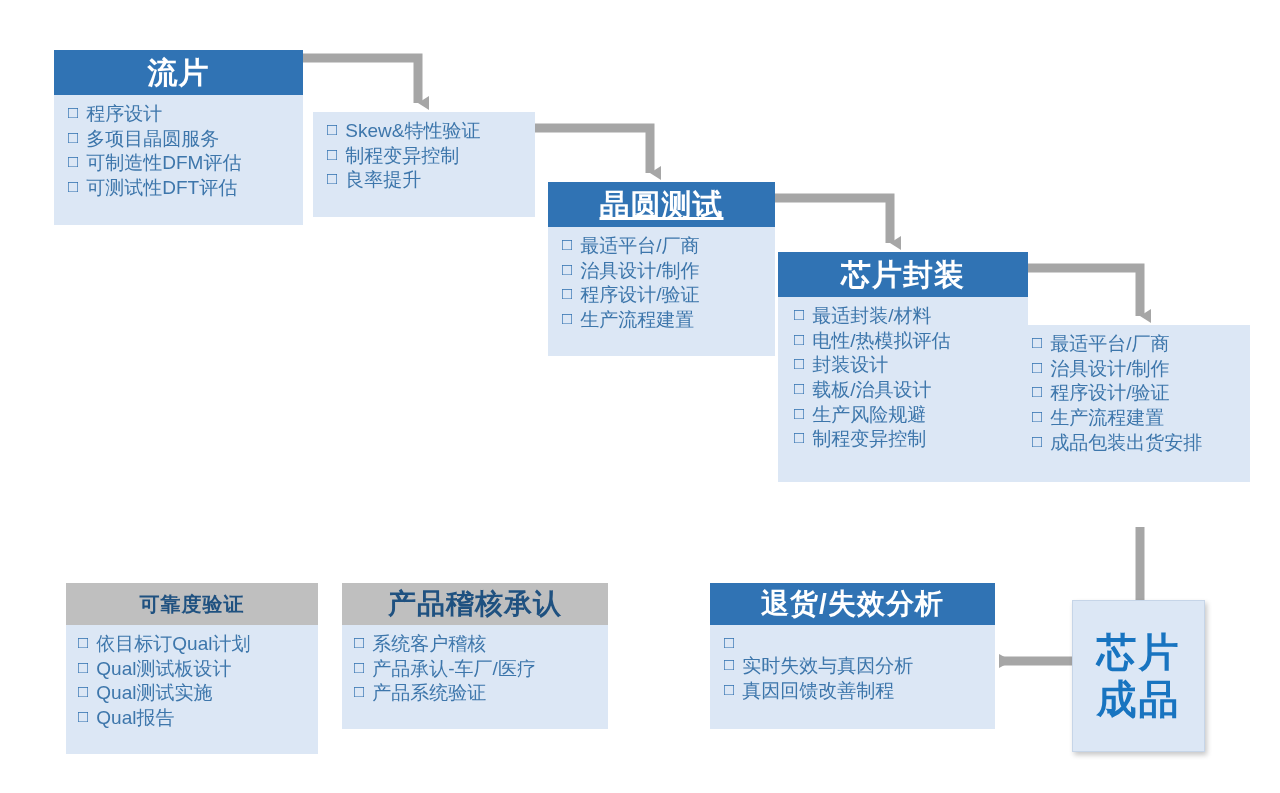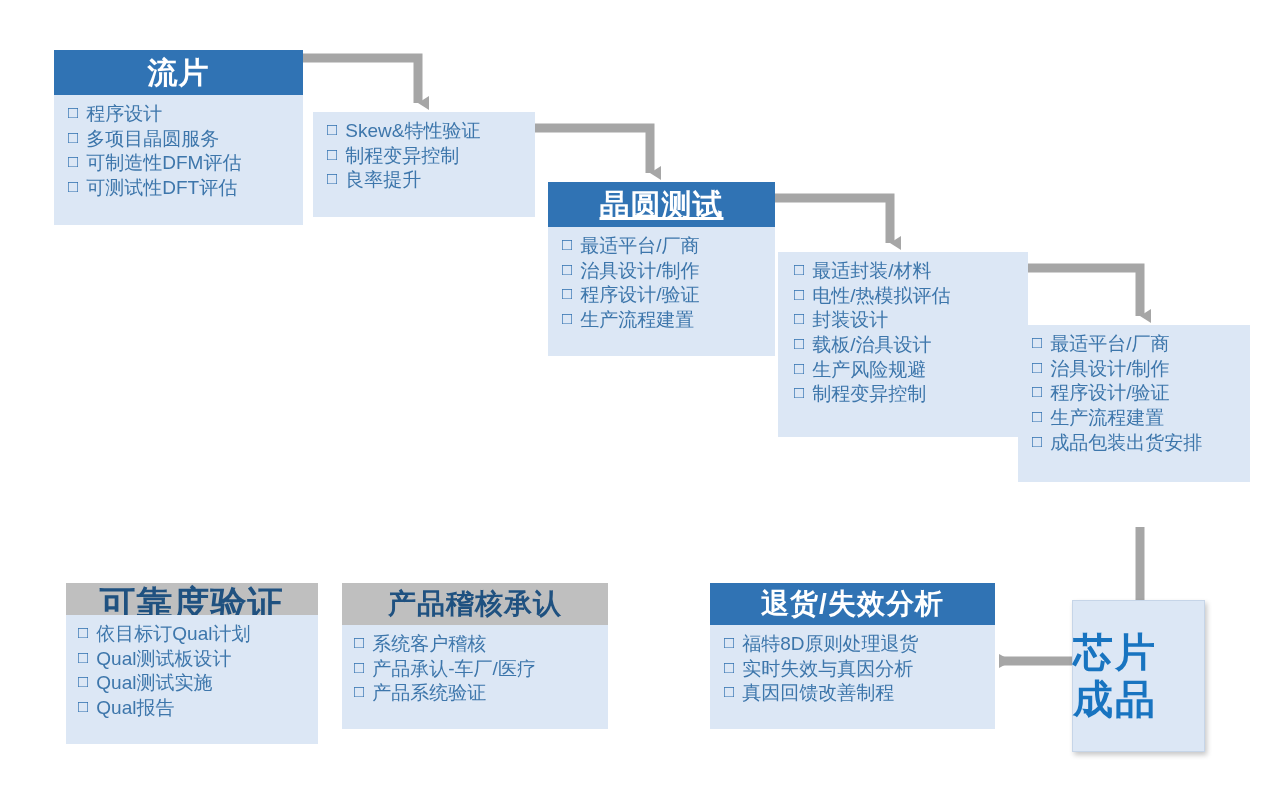--- a/index.html
+++ b/index.html
@@ -69,20 +69,21 @@
   }
   
   .terminal {
     position: absolute;
     box-sizing: border-box;
     background: #DCE7F5;
     border: 1px solid #C6D5E8;
     box-shadow: 2px 3px 5px rgba(0,0,0,0.22);
     display: flex;
     flex-direction: column;
+    align-items: center;
     justify-content: center;
     color: #1874C0;
     font-weight: bold;
     letter-spacing: 2px;
   }
   .terminal .tline { line-height: 1.18; }
 </style>
 </head>
 <body>
 
@@ -178,20 +179,21 @@
         <span class="item-label">程序设计/验证</span>
       </div>
       <div class="item" style="padding:0 0 0 14px;">
         <span class="bullet" style="font-size:17px; margin-right:8px;">□</span>
         <span class="item-label">生产流程建置</span>
       </div>
     </div>
   </div>
 
   <div class="node" style="left:778px; top:252px; width:250px;">
+    <div class="node-header hdr-blue" style="height:45px; line-height:45px; font-size:30px;">芯片封装</div>
     <div class="node-body" style="height:185px; font-size:19px;">
       <div class="item" style="padding:0 0 0 16px;">
         <span class="bullet" style="font-size:17px; margin-right:8px;">□</span>
         <span class="item-label">最适封装/材料</span>
       </div>
       <div class="item" style="padding:0 0 0 16px;">
         <span class="bullet" style="font-size:17px; margin-right:8px;">□</span>
         <span class="item-label">电性/热模拟评估</span>
       </div>
       <div class="item" style="padding:0 0 0 16px;">
@@ -232,21 +234,21 @@
         <span class="item-label">生产流程建置</span>
       </div>
       <div class="item" style="padding:0 0 0 14px;">
         <span class="bullet" style="font-size:17px; margin-right:8px;">□</span>
         <span class="item-label">成品包装出货安排</span>
       </div>
     </div>
   </div>
 
   <div class="node" style="left:66px; top:583px; width:252px;">
-    <div class="node-header hdr-gray" style="height:32px; line-height:42px; font-size:36px;text-decoration:underline;">可靠度验证</div>
+    <div class="node-header hdr-gray" style="height:42px; line-height:42px; font-size:20px;">可靠度验证</div>
     <div class="node-body" style="height:129px; font-size:19px;">
       <div class="item" style="padding:0 0 0 12px;">
         <span class="bullet" style="font-size:17px; margin-right:8px;">□</span>
         <span class="item-label">依目标订Qual计划</span>
       </div>
       <div class="item" style="padding:0 0 0 12px;">
         <span class="bullet" style="font-size:17px; margin-right:8px;">□</span>
         <span class="item-label">Qual测试板设计</span>
       </div>
       <div class="item" style="padding:0 0 0 12px;">
@@ -276,21 +278,20 @@
         <span class="item-label">产品系统验证</span>
       </div>
     </div>
   </div>
 
   <div class="node" style="left:710px; top:583px; width:285px;">
     <div class="node-header hdr-blue" style="height:42px; line-height:42px; font-size:28px;">退货/失效分析</div>
     <div class="node-body" style="height:104px; font-size:19px;">
       <div class="item" style="padding:0 0 0 14px;">
         <span class="bullet" style="font-size:17px; margin-right:8px;">□</span>
-        <span class="item-label">福特8D原则处理退货</span>
       </div>
       <div class="item" style="padding:0 0 0 14px;">
         <span class="bullet" style="font-size:17px; margin-right:8px;">□</span>
         <span class="item-label">实时失效与真因分析</span>
       </div>
       <div class="item" style="padding:0 0 0 14px;">
         <span class="bullet" style="font-size:17px; margin-right:8px;">□</span>
         <span class="item-label">真因回馈改善制程</span>
       </div>
     </div>

